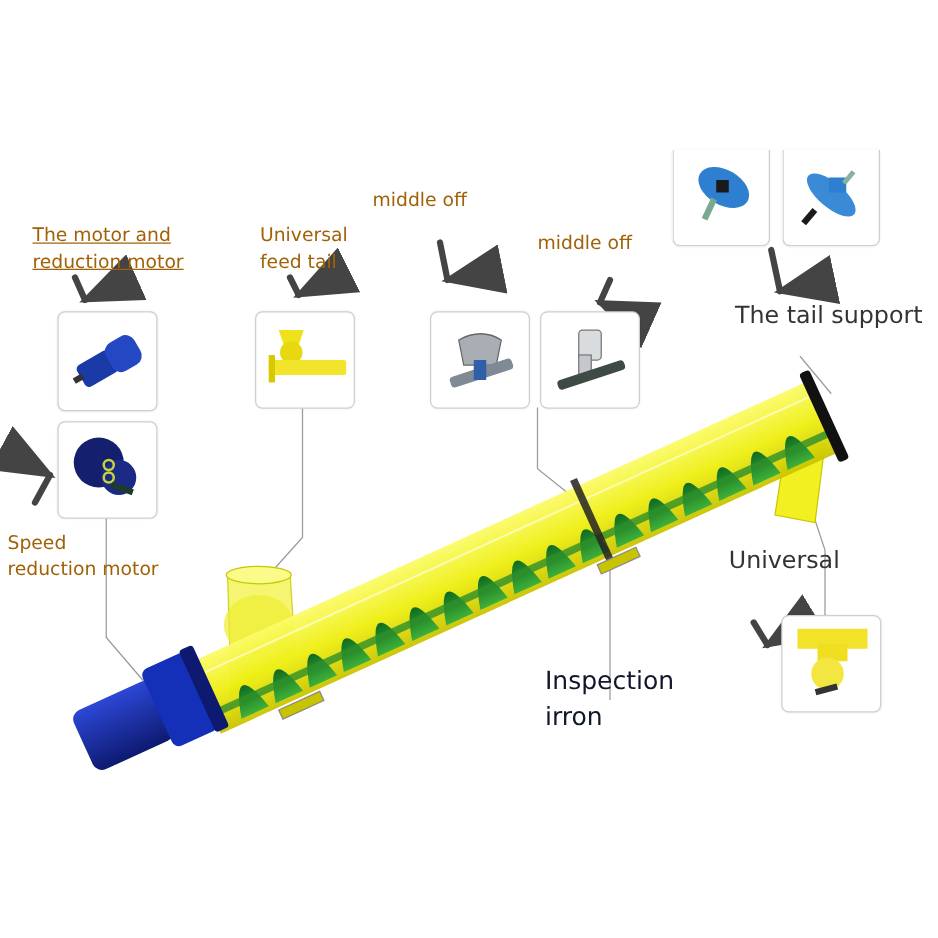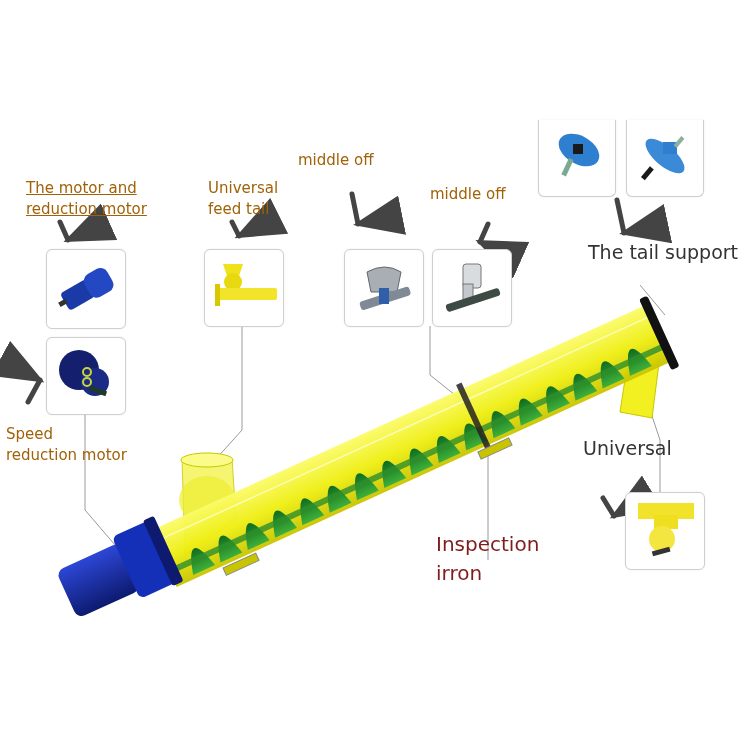--- a/index.html
+++ b/index.html
@@ -1,20 +1,20 @@
 <!DOCTYPE html>
 <html><head>
 <meta charset="utf-8">
 <style>
   html, body { margin:0; padding:0; background:#ffffff; }
   body { width:750px; height:750px; position:relative; overflow:hidden;
          font-family:"DejaVu Sans","Liberation Sans",sans-serif; color:#3a3a3a; }
   .lbl { position:absolute; font-size:15px; line-height:21px; color:#a16207; white-space:nowrap; }
   .lbl.big { font-size:19px; line-height:28px; color:#333; }
-  .lbl.lg { font-size:20px; line-height:29px; color:#7f1d1d; }
+  .lbl.lg { font-size:20px; line-height:29px; color:#0f172a; }
   .card { position:absolute; background:#fff; border:1px solid #cfcfcf; border-radius:6px;
           box-shadow:0 0 2px rgba(0,0,0,0.08); overflow:hidden; }
   .card svg { width:100%; height:100%; display:block; }
   svg.scene { position:absolute; left:0; top:0; }
 </style>
 </head>
 <body>
 
 <svg class="scene" width="750" height="750" viewBox="0 0 750 750">
   <defs>

